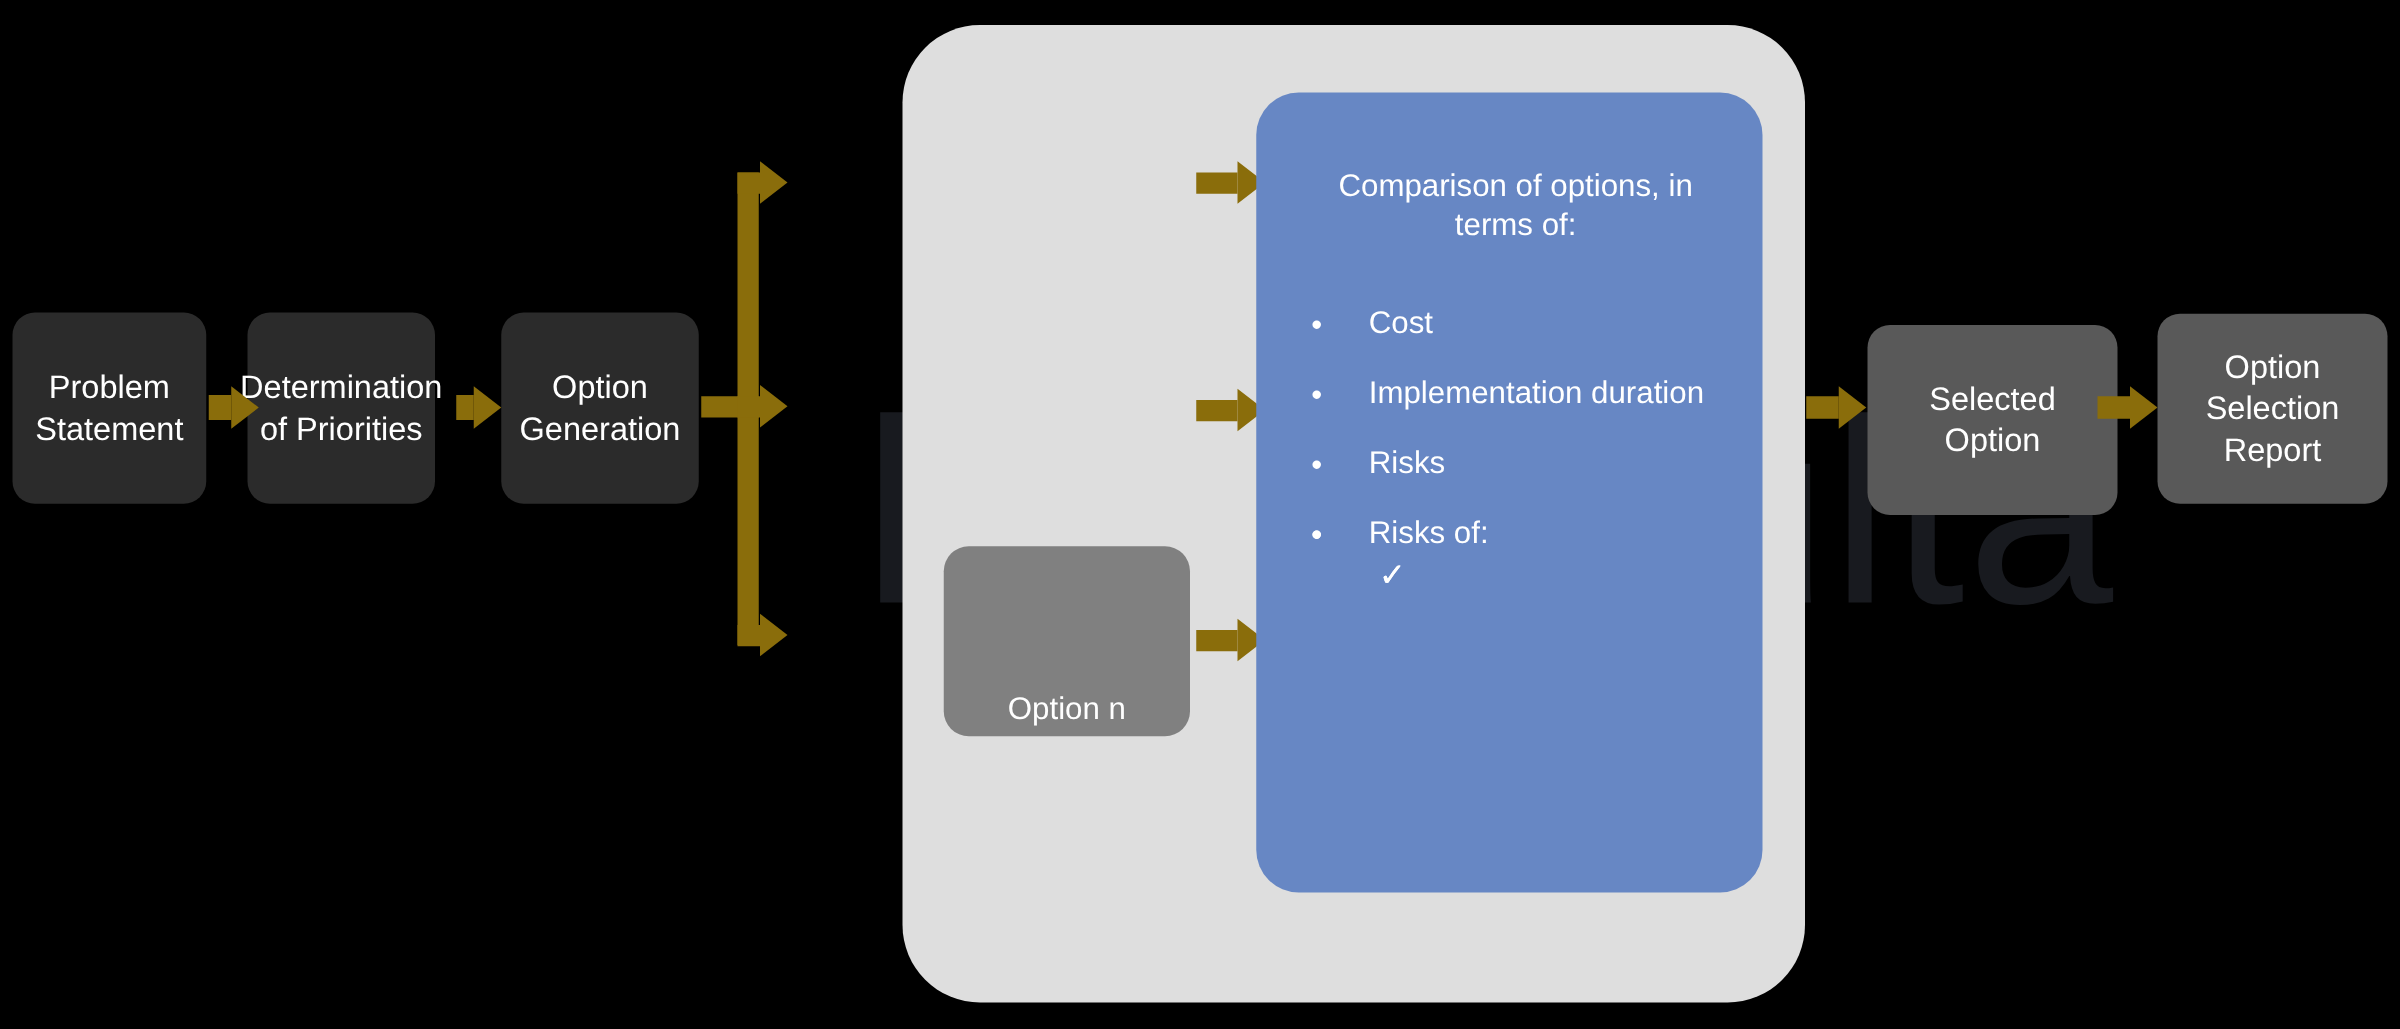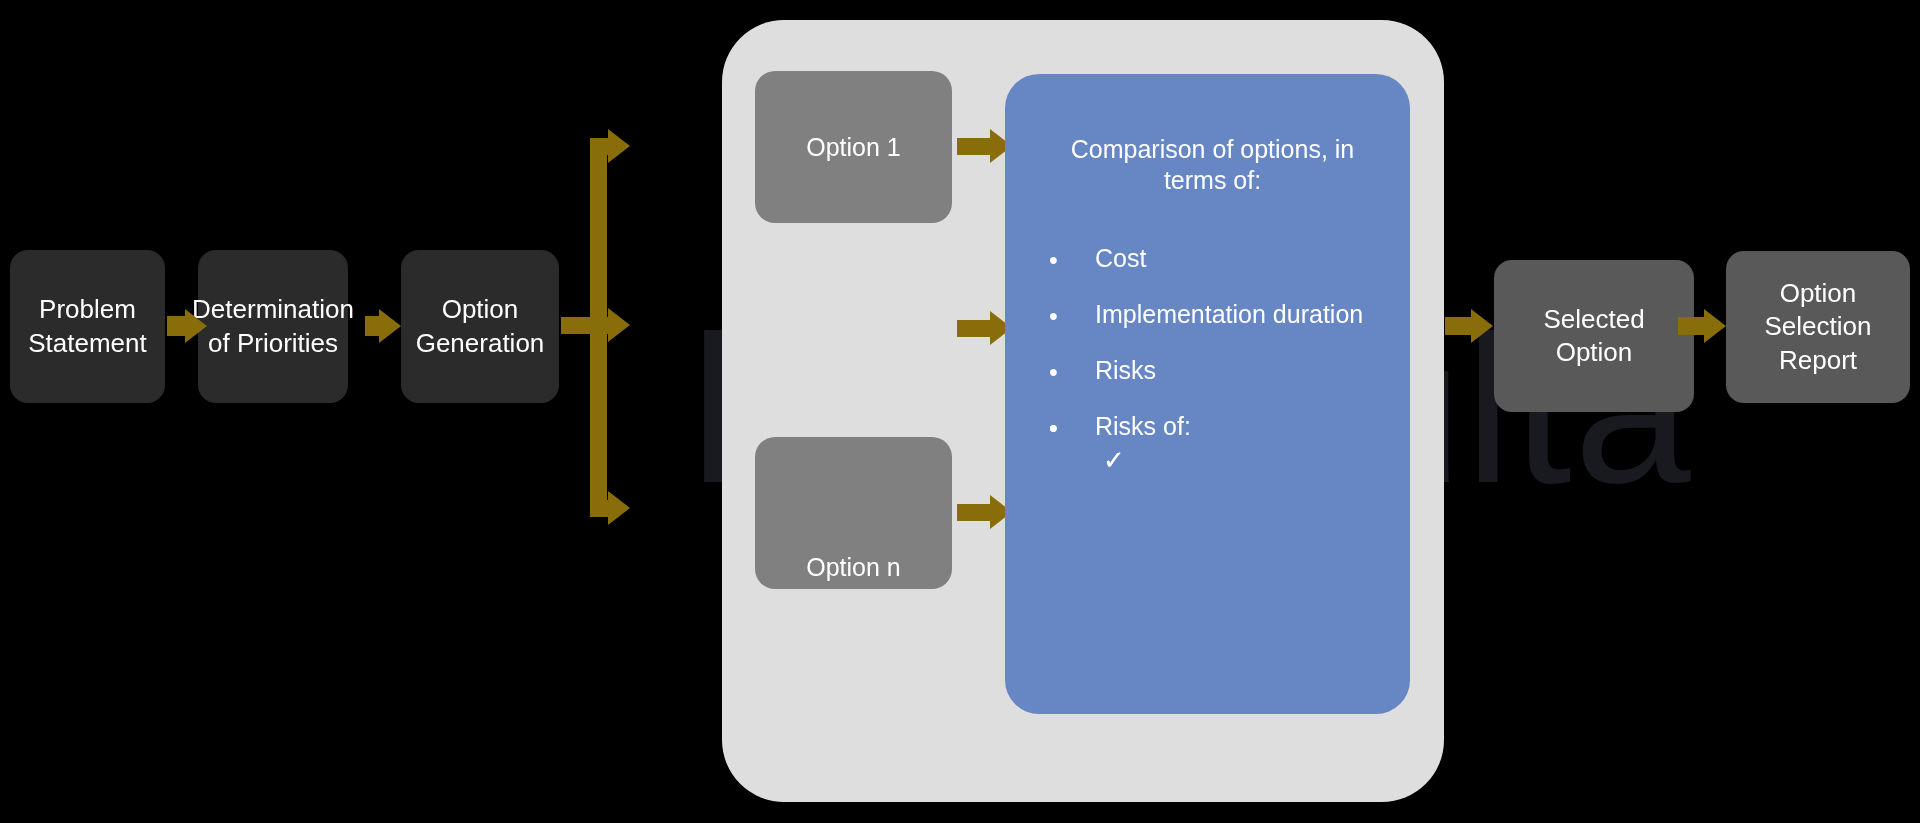--- a/index.html
+++ b/index.html
@@ -183,23 +183,20 @@
     <div class="arrow-shaft" style="left:590px; top:138px; width:26px; height:17px;"></div>
     <div class="arrow-head" style="left:608px; top:129px;"></div>
 
     <div class="arrow-shaft" style="left:590px; top:317px; width:26px; height:17px;"></div>
     <div class="arrow-head" style="left:608px; top:308px;"></div>
 
     <div class="arrow-shaft" style="left:590px; top:500px; width:26px; height:17px;"></div>
     <div class="arrow-head" style="left:608px; top:491px;"></div>
   </div>
 
-  <div class="pbox opt" style="left:755px; top:71px; width:197px; height:152px;">
-    <span>Option 1</span>
-  </div>
 
 
   <div class="pbox opt" style="left:755px; top:437px; width:197px; height:152px;align-items:flex-end;">
     <span>Option n</span>
   </div>
 
   <div>
     <div class="arrow-shaft" style="left:957px; top:138px; width:33px; height:17px;"></div>
     <div class="arrow-head" style="left:990px; top:129px;"></div>
   </div>

